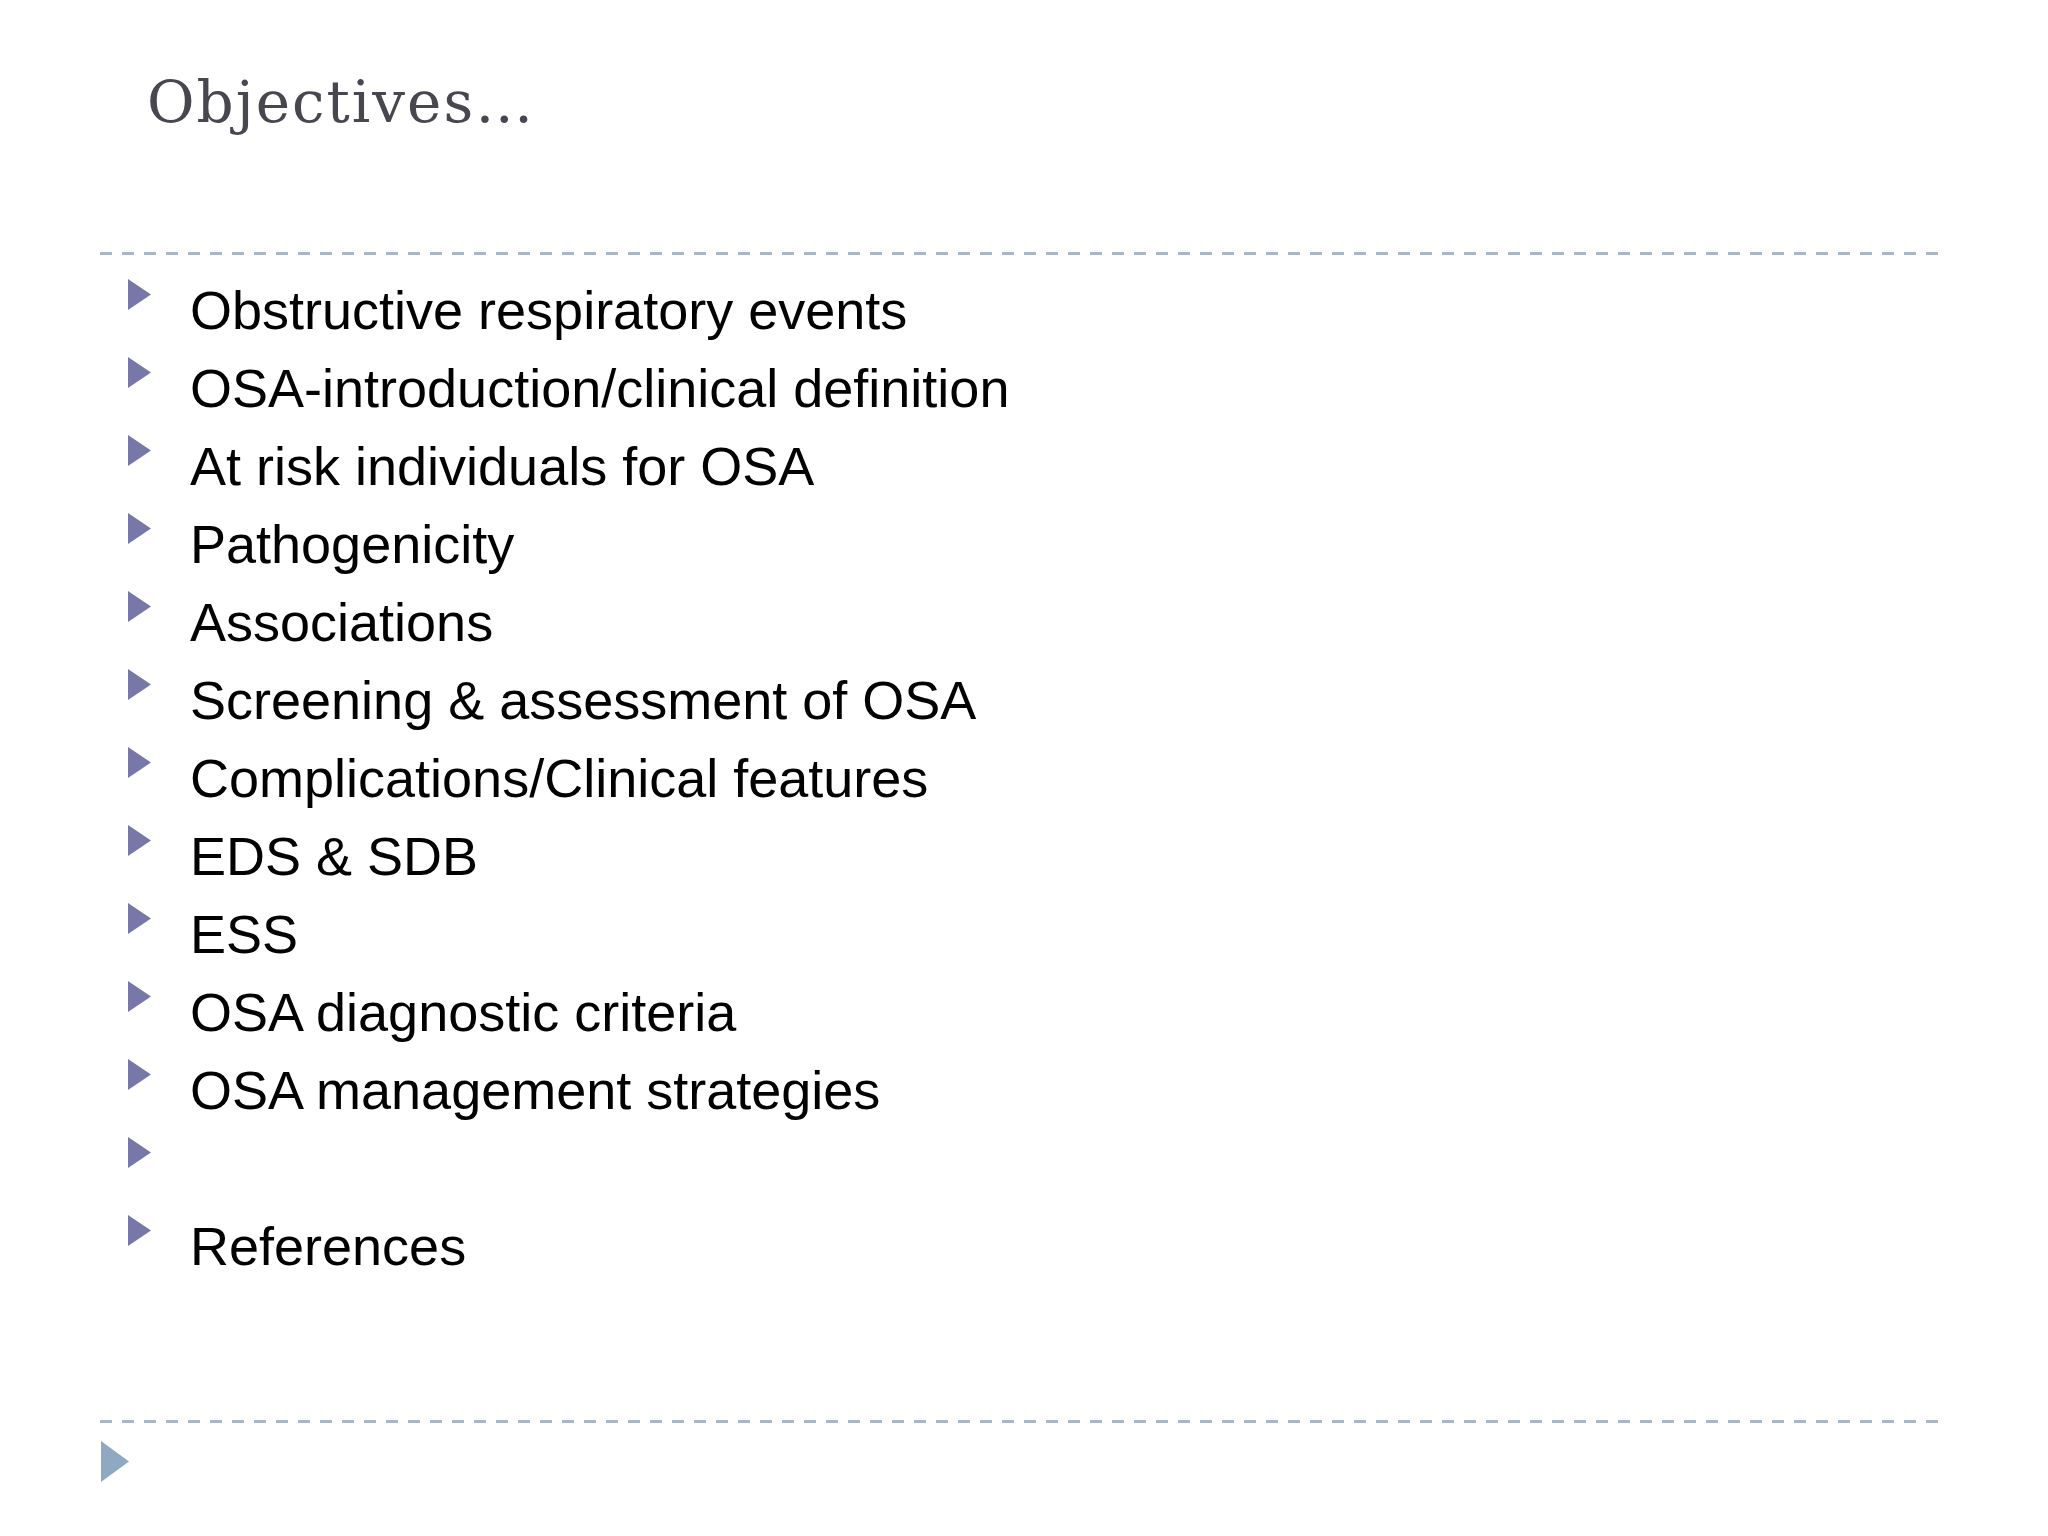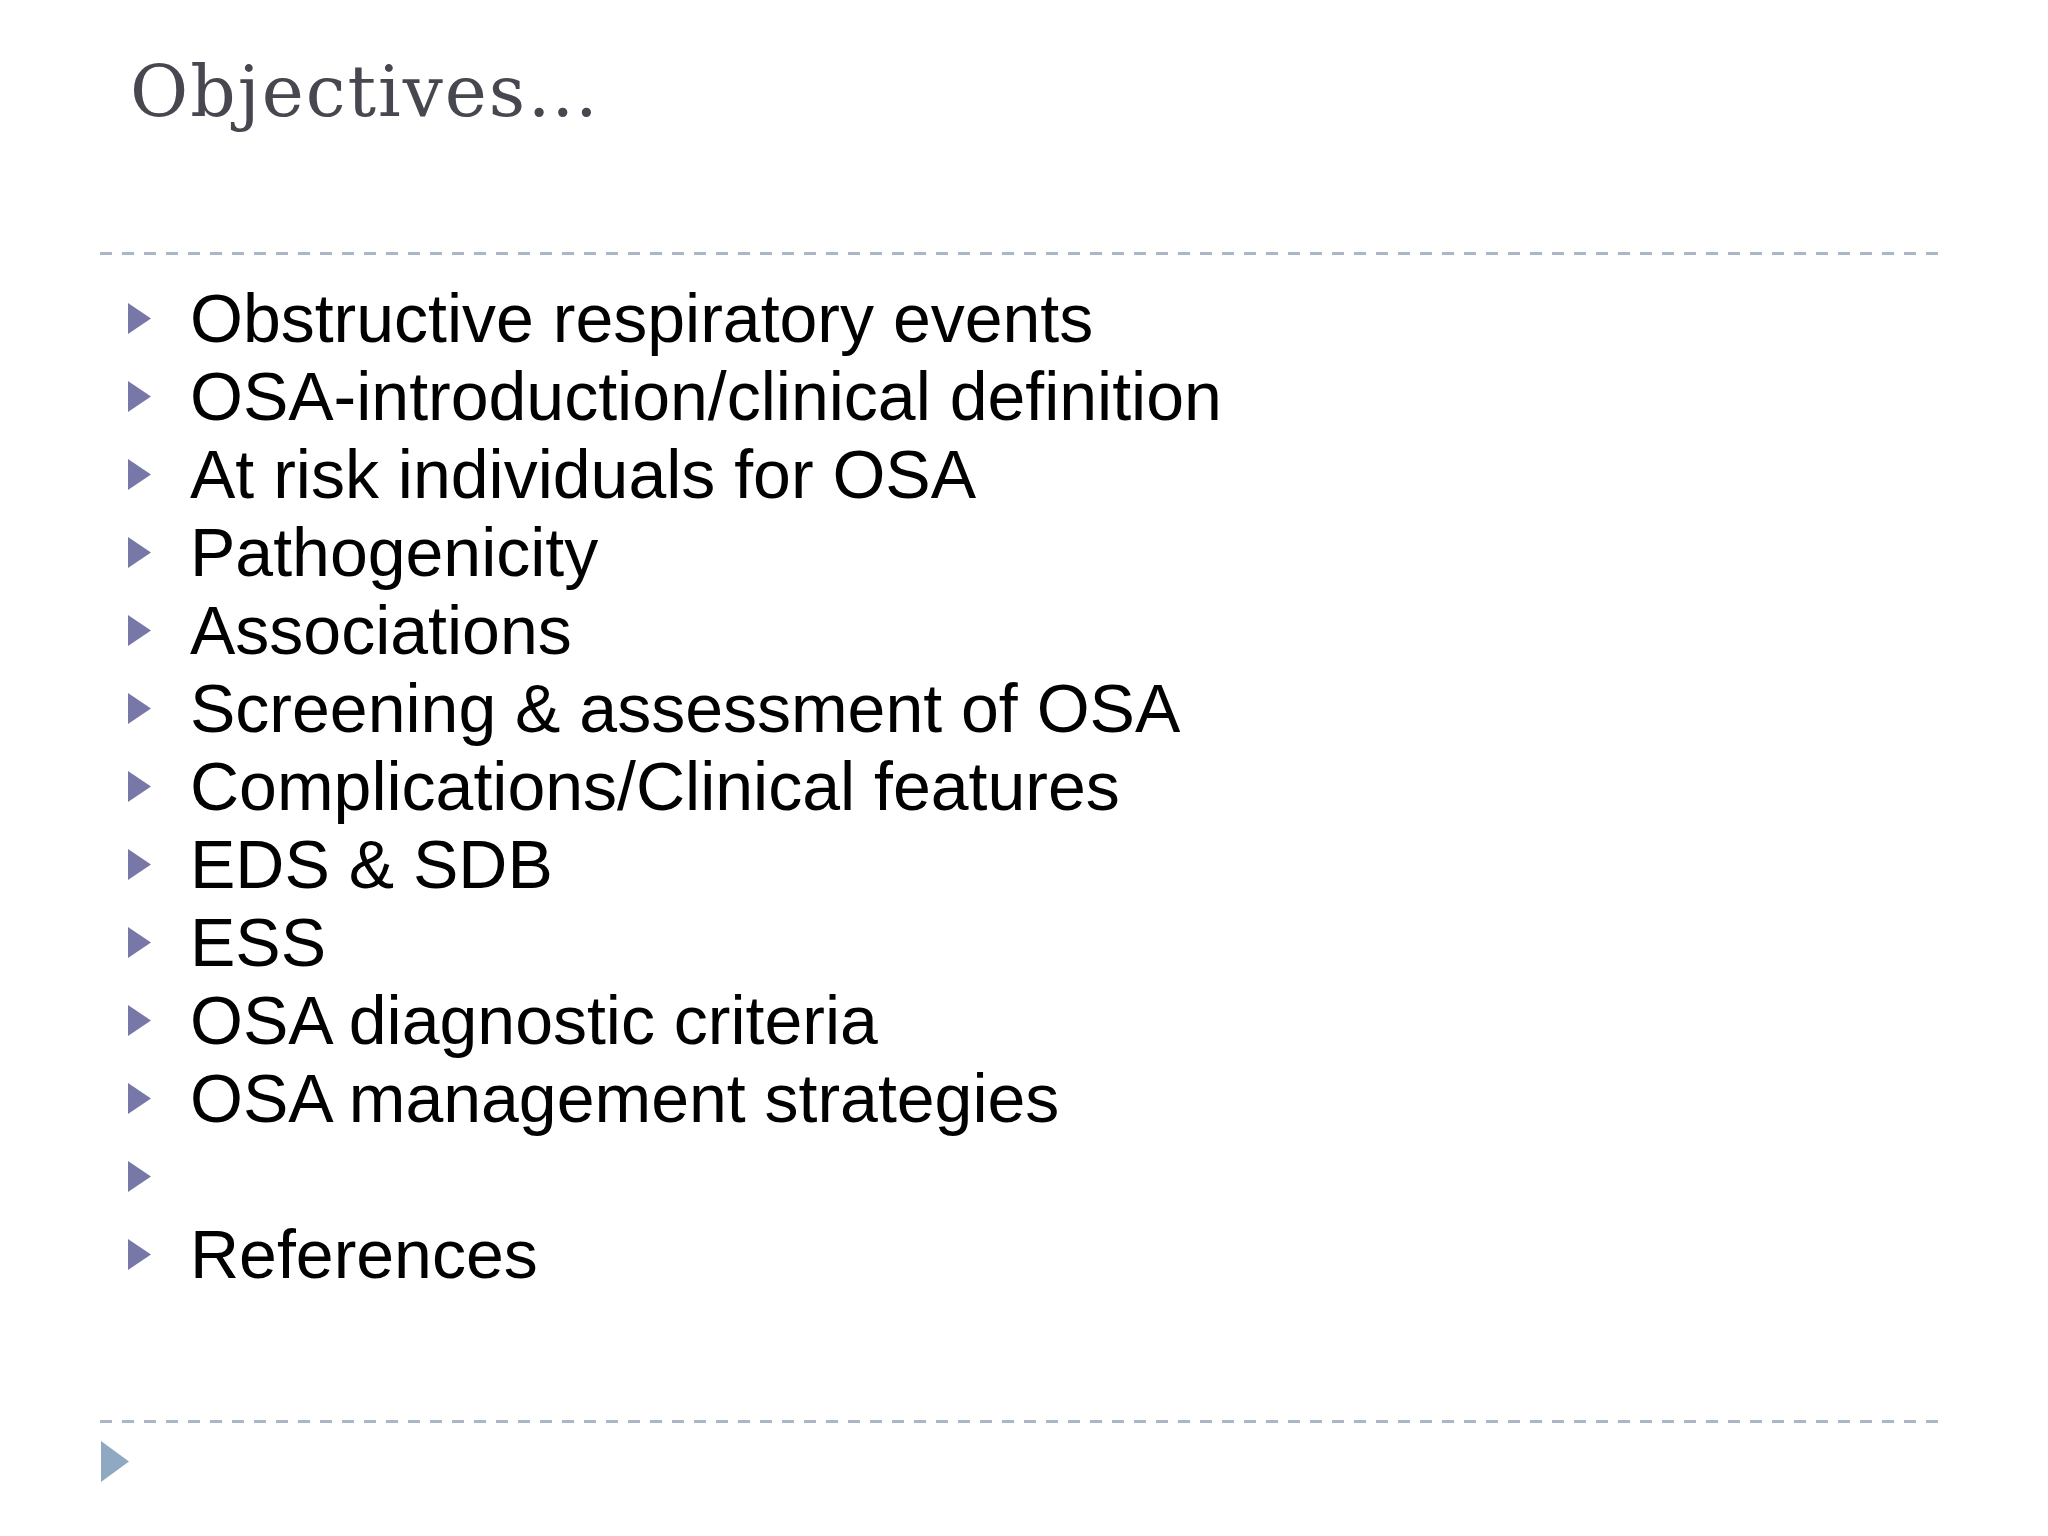--- a/index.html
+++ b/index.html
@@ -12,24 +12,24 @@
     width: 2048px;
     height: 1536px;
     background: var(--c-bg, #ffffff);
     overflow: hidden;
     font-family: "Liberation Sans", sans-serif;
   }
   .title {
     position: absolute;
     left: 130px;
     top: 56px;
-    margin: 0;
+    margin: 17px;
     font-family: "DejaVu Serif", "Liberation Serif", serif;
     font-weight: 400;
-    font-size: 71px;
+    font-size: 58px;
     line-height: 1;
     letter-spacing: 2px;
     color: var(--c-title, #47474f);
     white-space: nowrap;
     text-align: right;
   }
   .divider {
     position: absolute;
     left: 100px;
     width: 1848px;
@@ -46,22 +46,22 @@
     position: absolute;
     left: 128px;
     top: 279px;
     margin: 0;
     padding: 0;
     list-style: none;
   }
   .bullet-item {
     height: 78px;
     display: flex;
-    align-items: center;
-    font-size: 68px;
+    align-items: flex-start;
+    font-size: 54px;
     color: var(--c-body, #010101);
     white-space: nowrap;
   }
   .bullet {
     flex: none;
     width: 23px;
     height: 31px;
     margin-right: 39px;
     display: flex;
     align-items: center;

